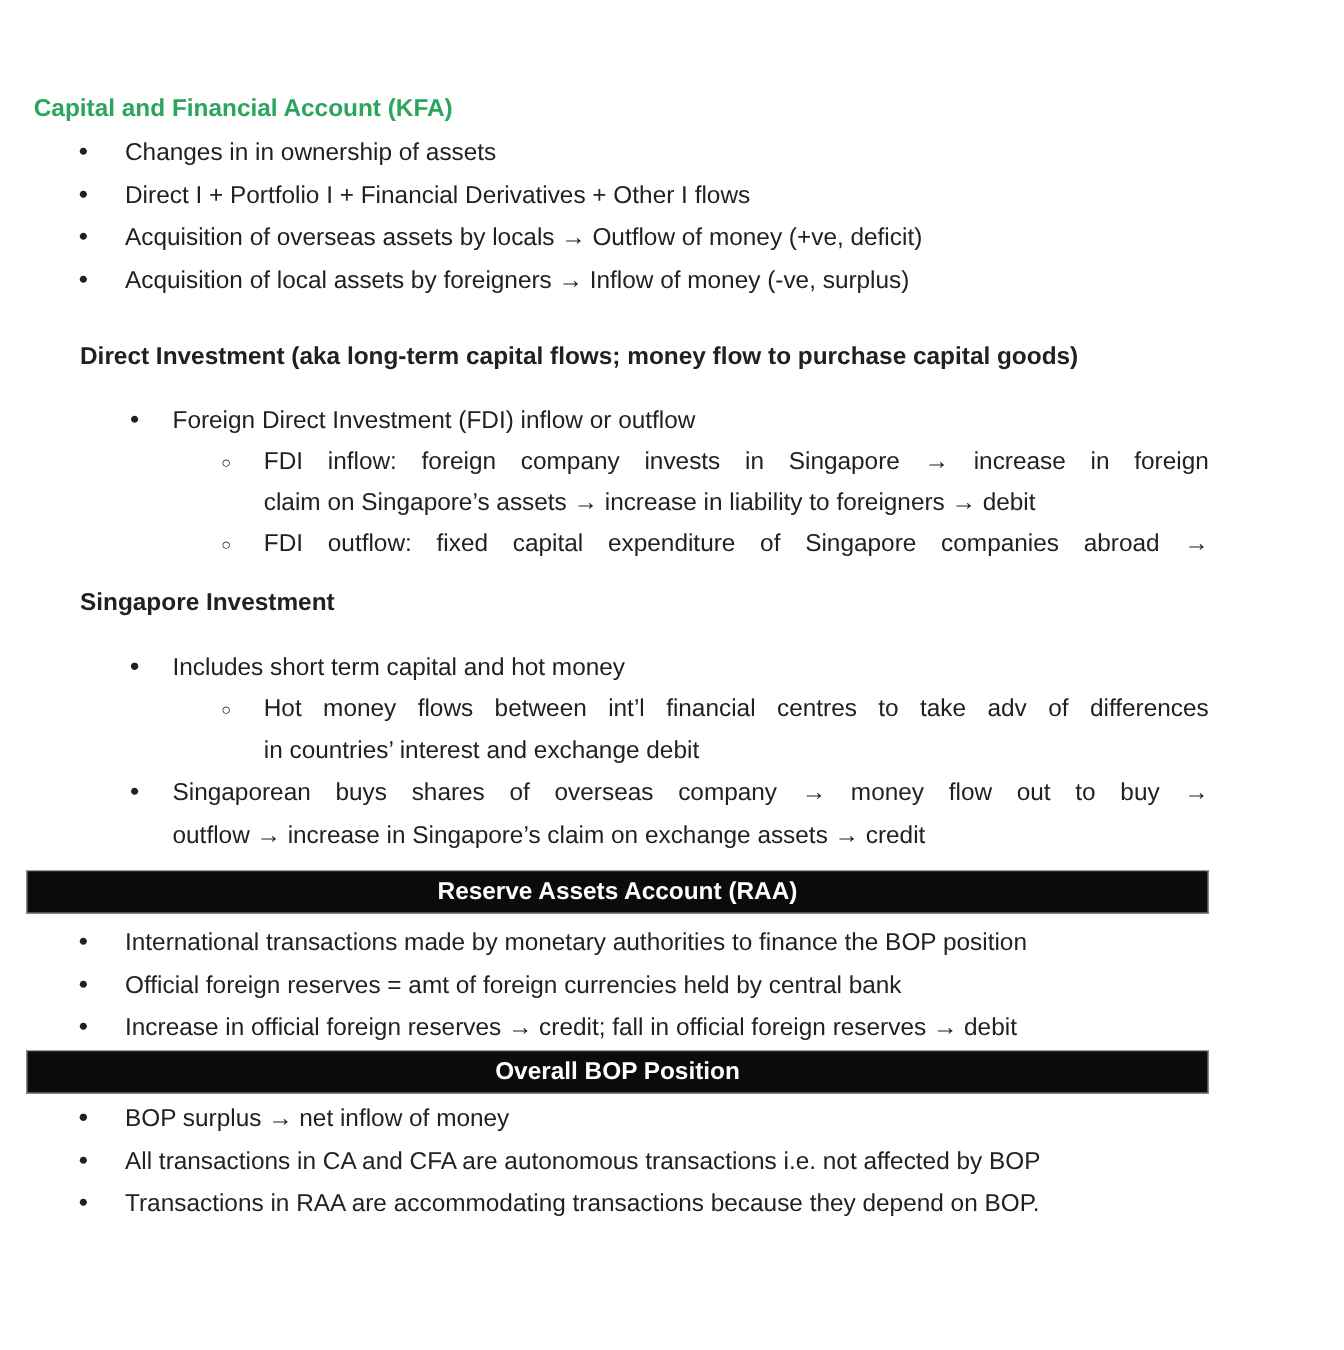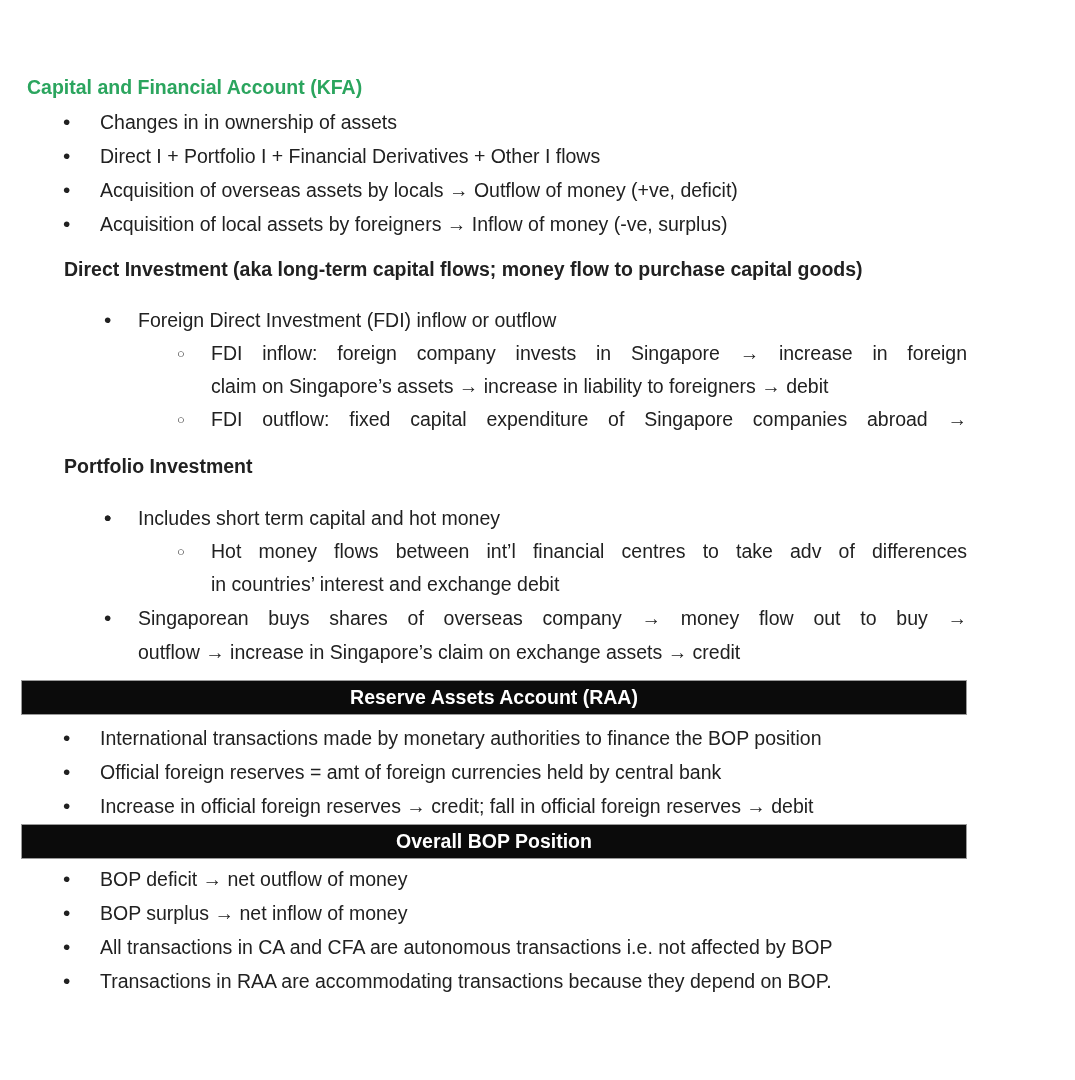--- a/index.html
+++ b/index.html
@@ -16,21 +16,21 @@
     color:var(--body);
     font-family:"Liberation Sans","DejaVu Sans",sans-serif;
     font-size:19.5px;
   }
   .green-heading{
     margin:75px 0 0 27px;
     font-weight:bold;line-height:24px;
     color:var(--green);
   }
   .bold-heading{font-weight:bold;line-height:24px;}
-  #direct-investment-heading{margin:16px 0 0 64px;}
+  #direct-investment-heading{margin:32px 0 0 64px;}
   #portfolio-investment-heading{margin:18px 0 0 64px;}
 
   ul{list-style:none;margin:0;padding:0;}
   #kfa-list{margin-top:6px;}
   #direct-investment-list{margin-top:22px;}
   #portfolio-investment-list{margin-top:23px;}
   #raa-list{margin-top:6px;}
   #bop-list{margin-top:3px;}
 
   li{position:relative;box-sizing:border-box;width:967px;}
@@ -88,21 +88,21 @@
       <li class="lvl3">
         <span class="marker circle">○</span>
         <div class="line fill"><span>FDI inflow: foreign company invests in Singapore → increase in foreign</span></div>
         <div class="line"><span>claim on Singapore’s assets → increase in liability to foreigners → debit</span></div>
       </li>
       <li class="lvl3">
         <span class="marker circle">○</span>
         <div class="line fill"><span>FDI outflow: fixed capital expenditure of Singapore companies abroad →</span></div>
       </li>
     </ul>
-    <div class="bold-heading" id="portfolio-investment-heading">Portfolio Investment</div>
+    <div class="bold-heading" id="portfolio-investment-heading">Singapore Investment</div>
     <ul id="portfolio-investment-list">
       <li class="lvl2">
         <span class="marker disc">•</span>
       </li>
       <li class="lvl2">
         <span class="marker disc">•</span>
         <div class="line"><span>Includes short term capital and hot money</span></div>
       </li>
       <li class="lvl3">
         <span class="marker circle">○</span>
@@ -127,21 +127,20 @@
       </li>
       <li class="lvl1">
         <span class="marker disc">•</span>
         <div class="line"><span>Increase in official foreign reserves → credit; fall in official foreign reserves → debit</span></div>
       </li>
     </ul>
     <div class="banner" id="bop-banner"><span>Overall BOP Position</span></div>
     <ul id="bop-list">
       <li class="lvl1">
         <span class="marker disc">•</span>
-        <div class="line"><span>BOP deficit → net outflow of money</span></div>
       </li>
       <li class="lvl1">
         <span class="marker disc">•</span>
         <div class="line"><span>BOP surplus → net inflow of money</span></div>
       </li>
       <li class="lvl1">
         <span class="marker disc">•</span>
         <div class="line"><span>All transactions in CA and CFA are autonomous transactions i.e. not affected by BOP</span></div>
       </li>
       <li class="lvl1">

